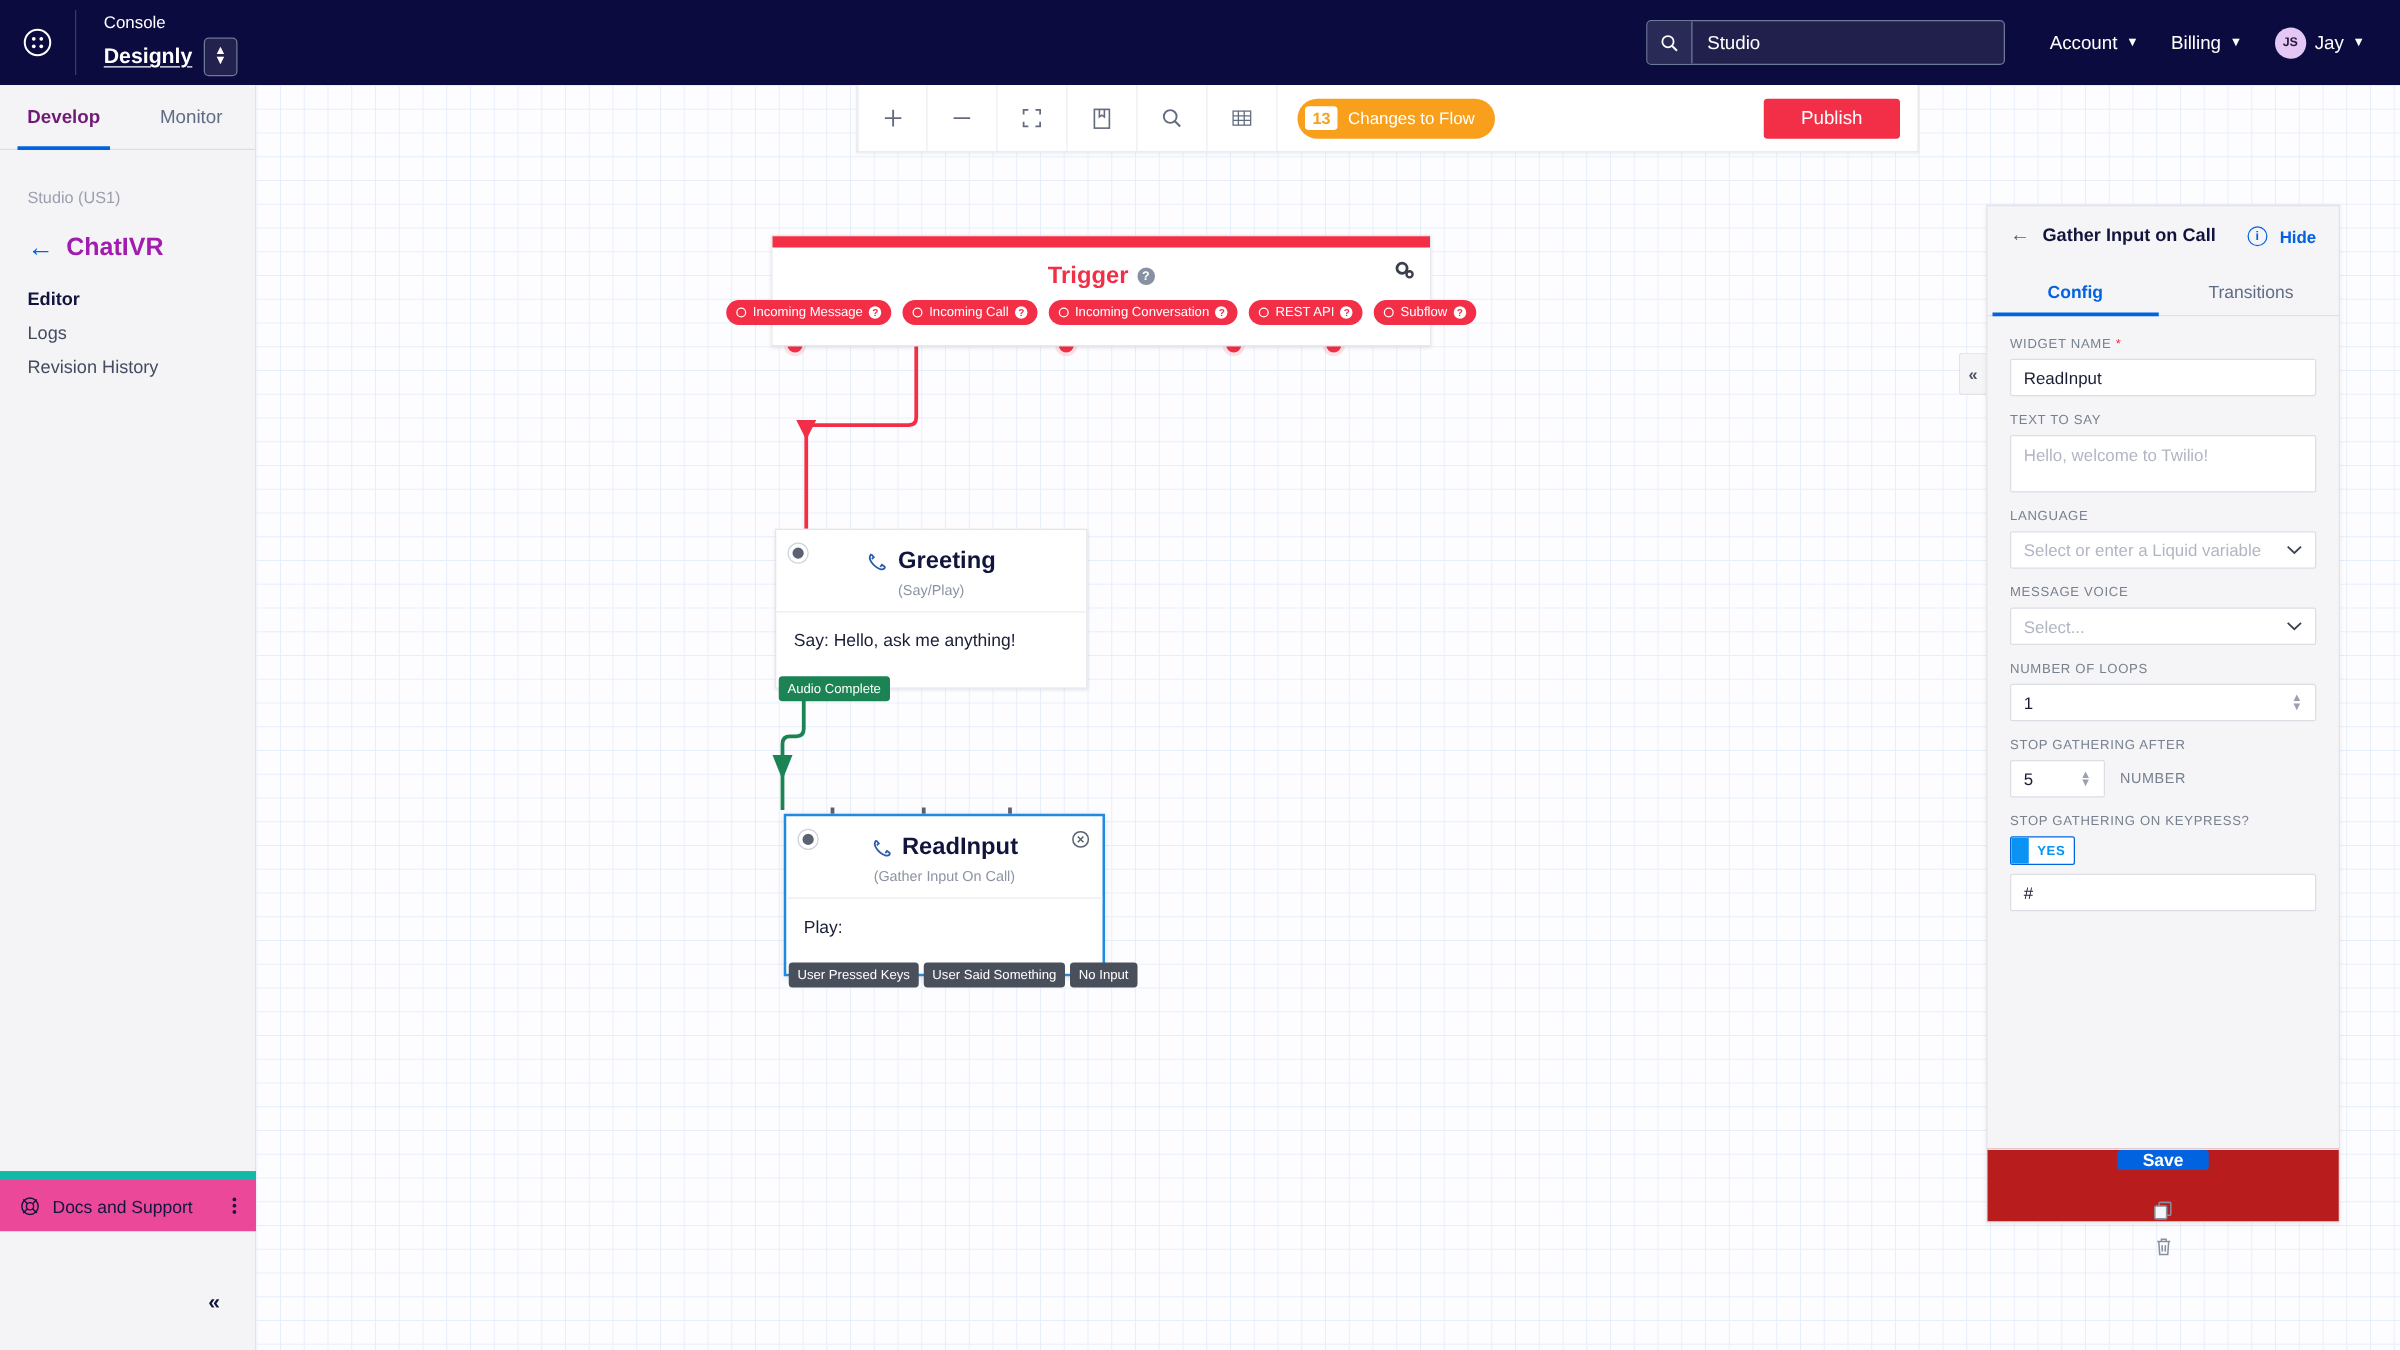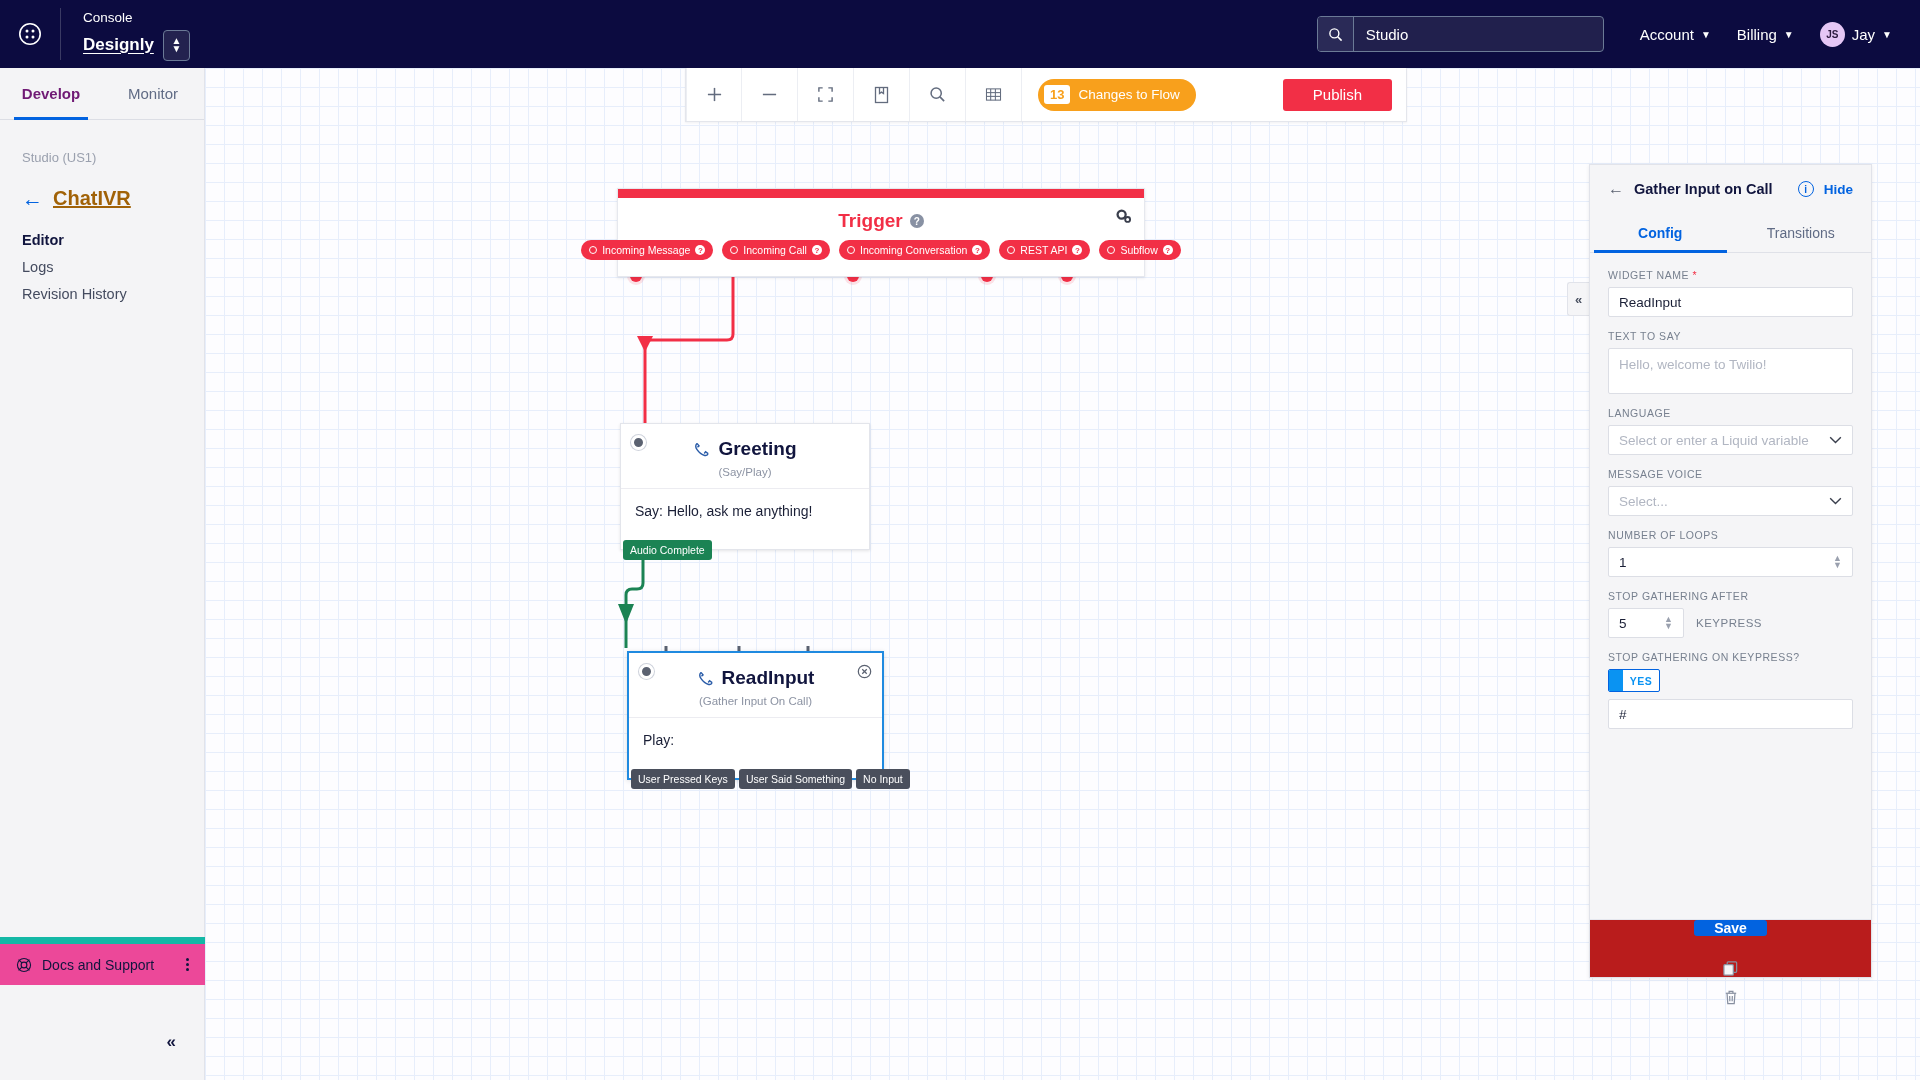--- a/index.html
+++ b/index.html
@@ -62,21 +62,21 @@
   }
   .side-tab.active { color: #701a75; font-weight: bold; }
   .side-tab.active:after {
     content: ''; position: absolute; bottom: -1px; left: 14px; right: 14px;
     height: 3px; background: #0263e0;
   }
   .side-body { padding: 30px 22px 0 22px; }
   .studio-region { font-size: 13px; color: #9aa0ae; margin-bottom: 22px; }
   .flow-title-row { display: flex; align-items: center; gap: 10px; margin-bottom: 20px; }
   .back-arrow { color: #0263e0; font-size: 21px; line-height: 1; }
-  .flow-title { font-size: 20px; font-weight: bold; color: #a16207; text-decoration: underline; }
+  .flow-title { font-size: 20px; font-weight: bold; color: #a21caf; }
   .side-link { font-size: 14.5px; color: #444b5f; line-height: 21px; margin-bottom: 6px; }
   .side-link.active { font-weight: bold; color: #11153e; }
   .side-footer {
     position: absolute; bottom: 95px; left: 0; width: 205px; height: 48px;
     border-top: 7px solid #14b8a6; background: #ec4899;
     display: flex; align-items: center; padding: 0 16px; gap: 10px;
   }
   .side-footer .lbl { font-size: 14px; color: #11153e; flex: 1; }
   .kebab { color: #11153e; font-size: 15px; letter-spacing: 0; line-height: 4px;
            display: flex; flex-direction: column; gap: 2px; align-items: center; }
@@ -91,21 +91,21 @@
     background-color: #fdfdff;
     background-image:
       linear-gradient(to right, #e7eefb 1px, transparent 1px),
       linear-gradient(to bottom, #e7eefb 1px, transparent 1px);
     background-size: 19px 19px;
     overflow: hidden;
   }
 
   
   .toolbar {
-    position: absolute; top: 0px; left: 480px; width: 722px; height: 54px;
+    position: absolute; top: 0px; left: 480px; width: 850px; height: 54px;
     background: #fff; border: 1px solid #e4e6ec; border-top: none;
     display: flex; align-items: center; box-shadow: 0 1px 2px rgba(0,0,0,.05);
   }
   .tb-btn {
     width: 56px; height: 100%; display: flex; align-items: center; justify-content: center;
     border-right: 1px solid #eceef3; color: #636c7e;
   }
   .tb-btn:first-child { border-left: 1px solid #eceef3; }
   .changes-pill {
     height: 32px; border-radius: 16px; background: #f8a01c; color: #fff;
@@ -569,21 +569,21 @@
         </div>
       </div>
 
       <div class="fld">
         <div class="flabel">STOP GATHERING AFTER</div>
         <div class="row-inline">
           <div class="finput stepper num-small">
             <span>5</span>
             <span class="spin">▲<br>▼</span>
           </div>
-          <span class="unit">KEYPRESS</span>
+          <span class="unit">NUMBER</span>
         </div>
       </div>
 
       <div class="fld">
         <div class="flabel">STOP GATHERING ON KEYPRESS?</div>
         <div class="toggle">
           <span class="on"></span>
           <span class="lbl">YES</span>
         </div>
         <div class="finput" style="margin-top:7px">#</div>

